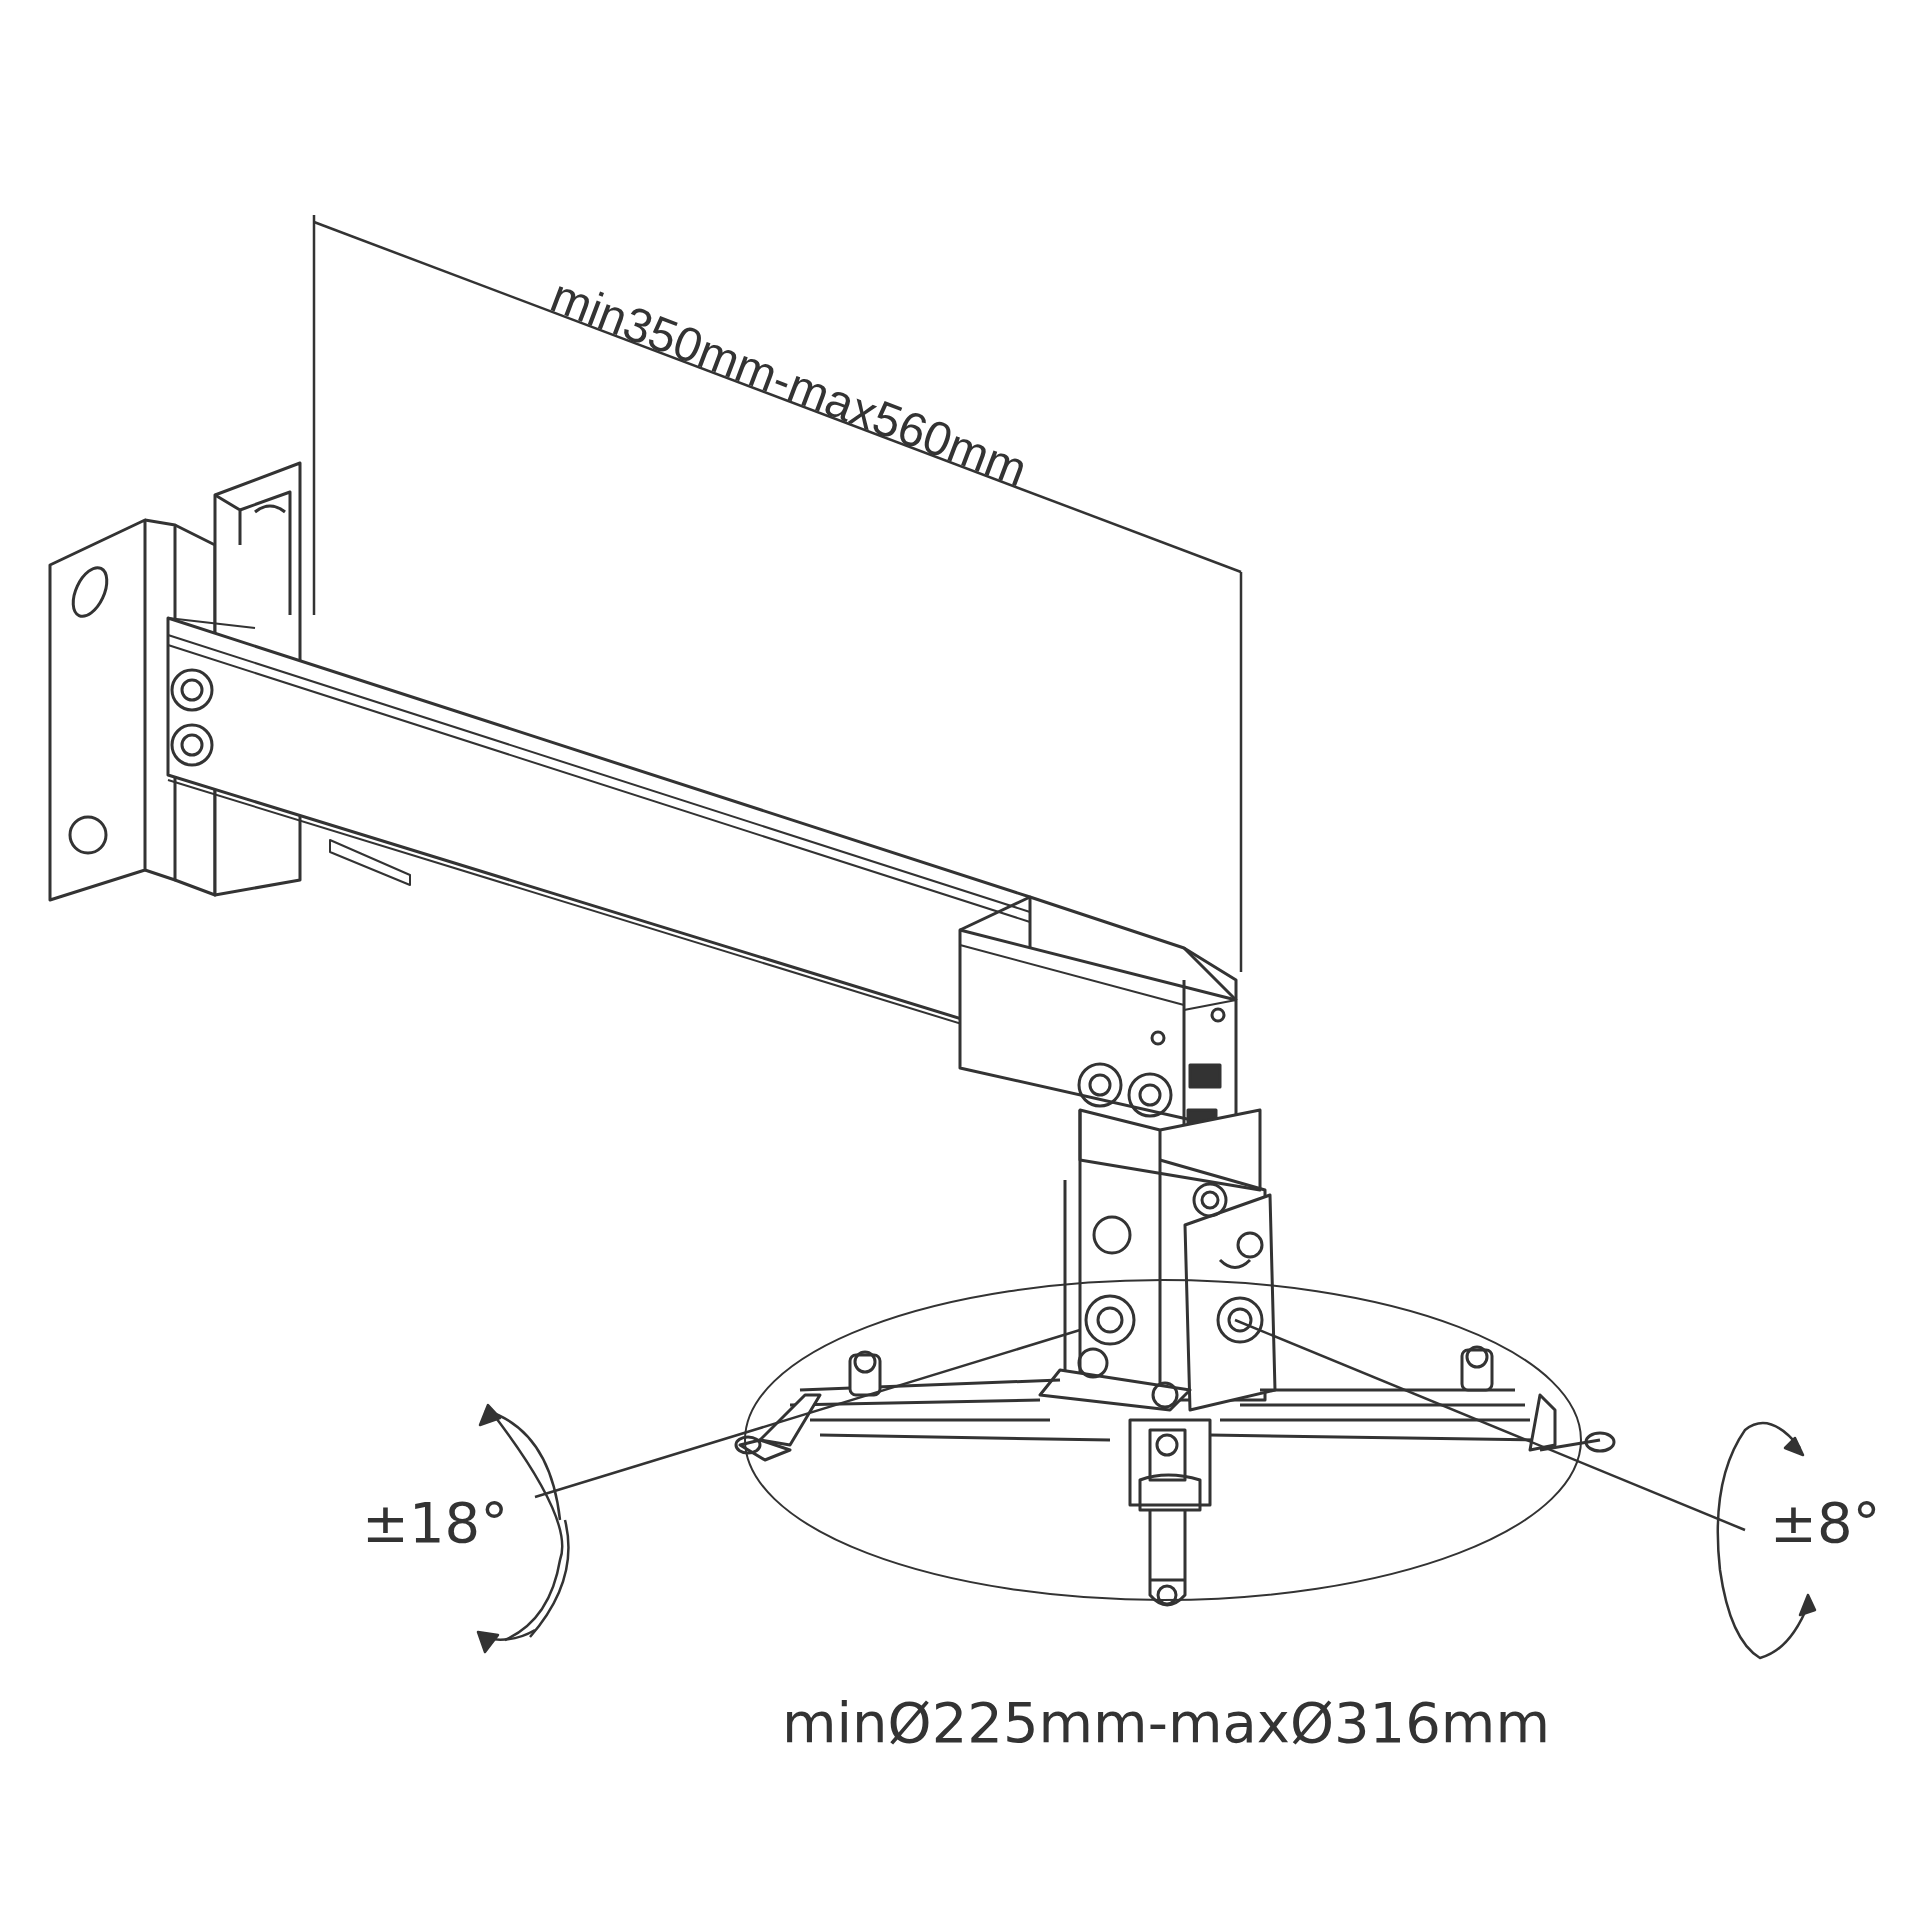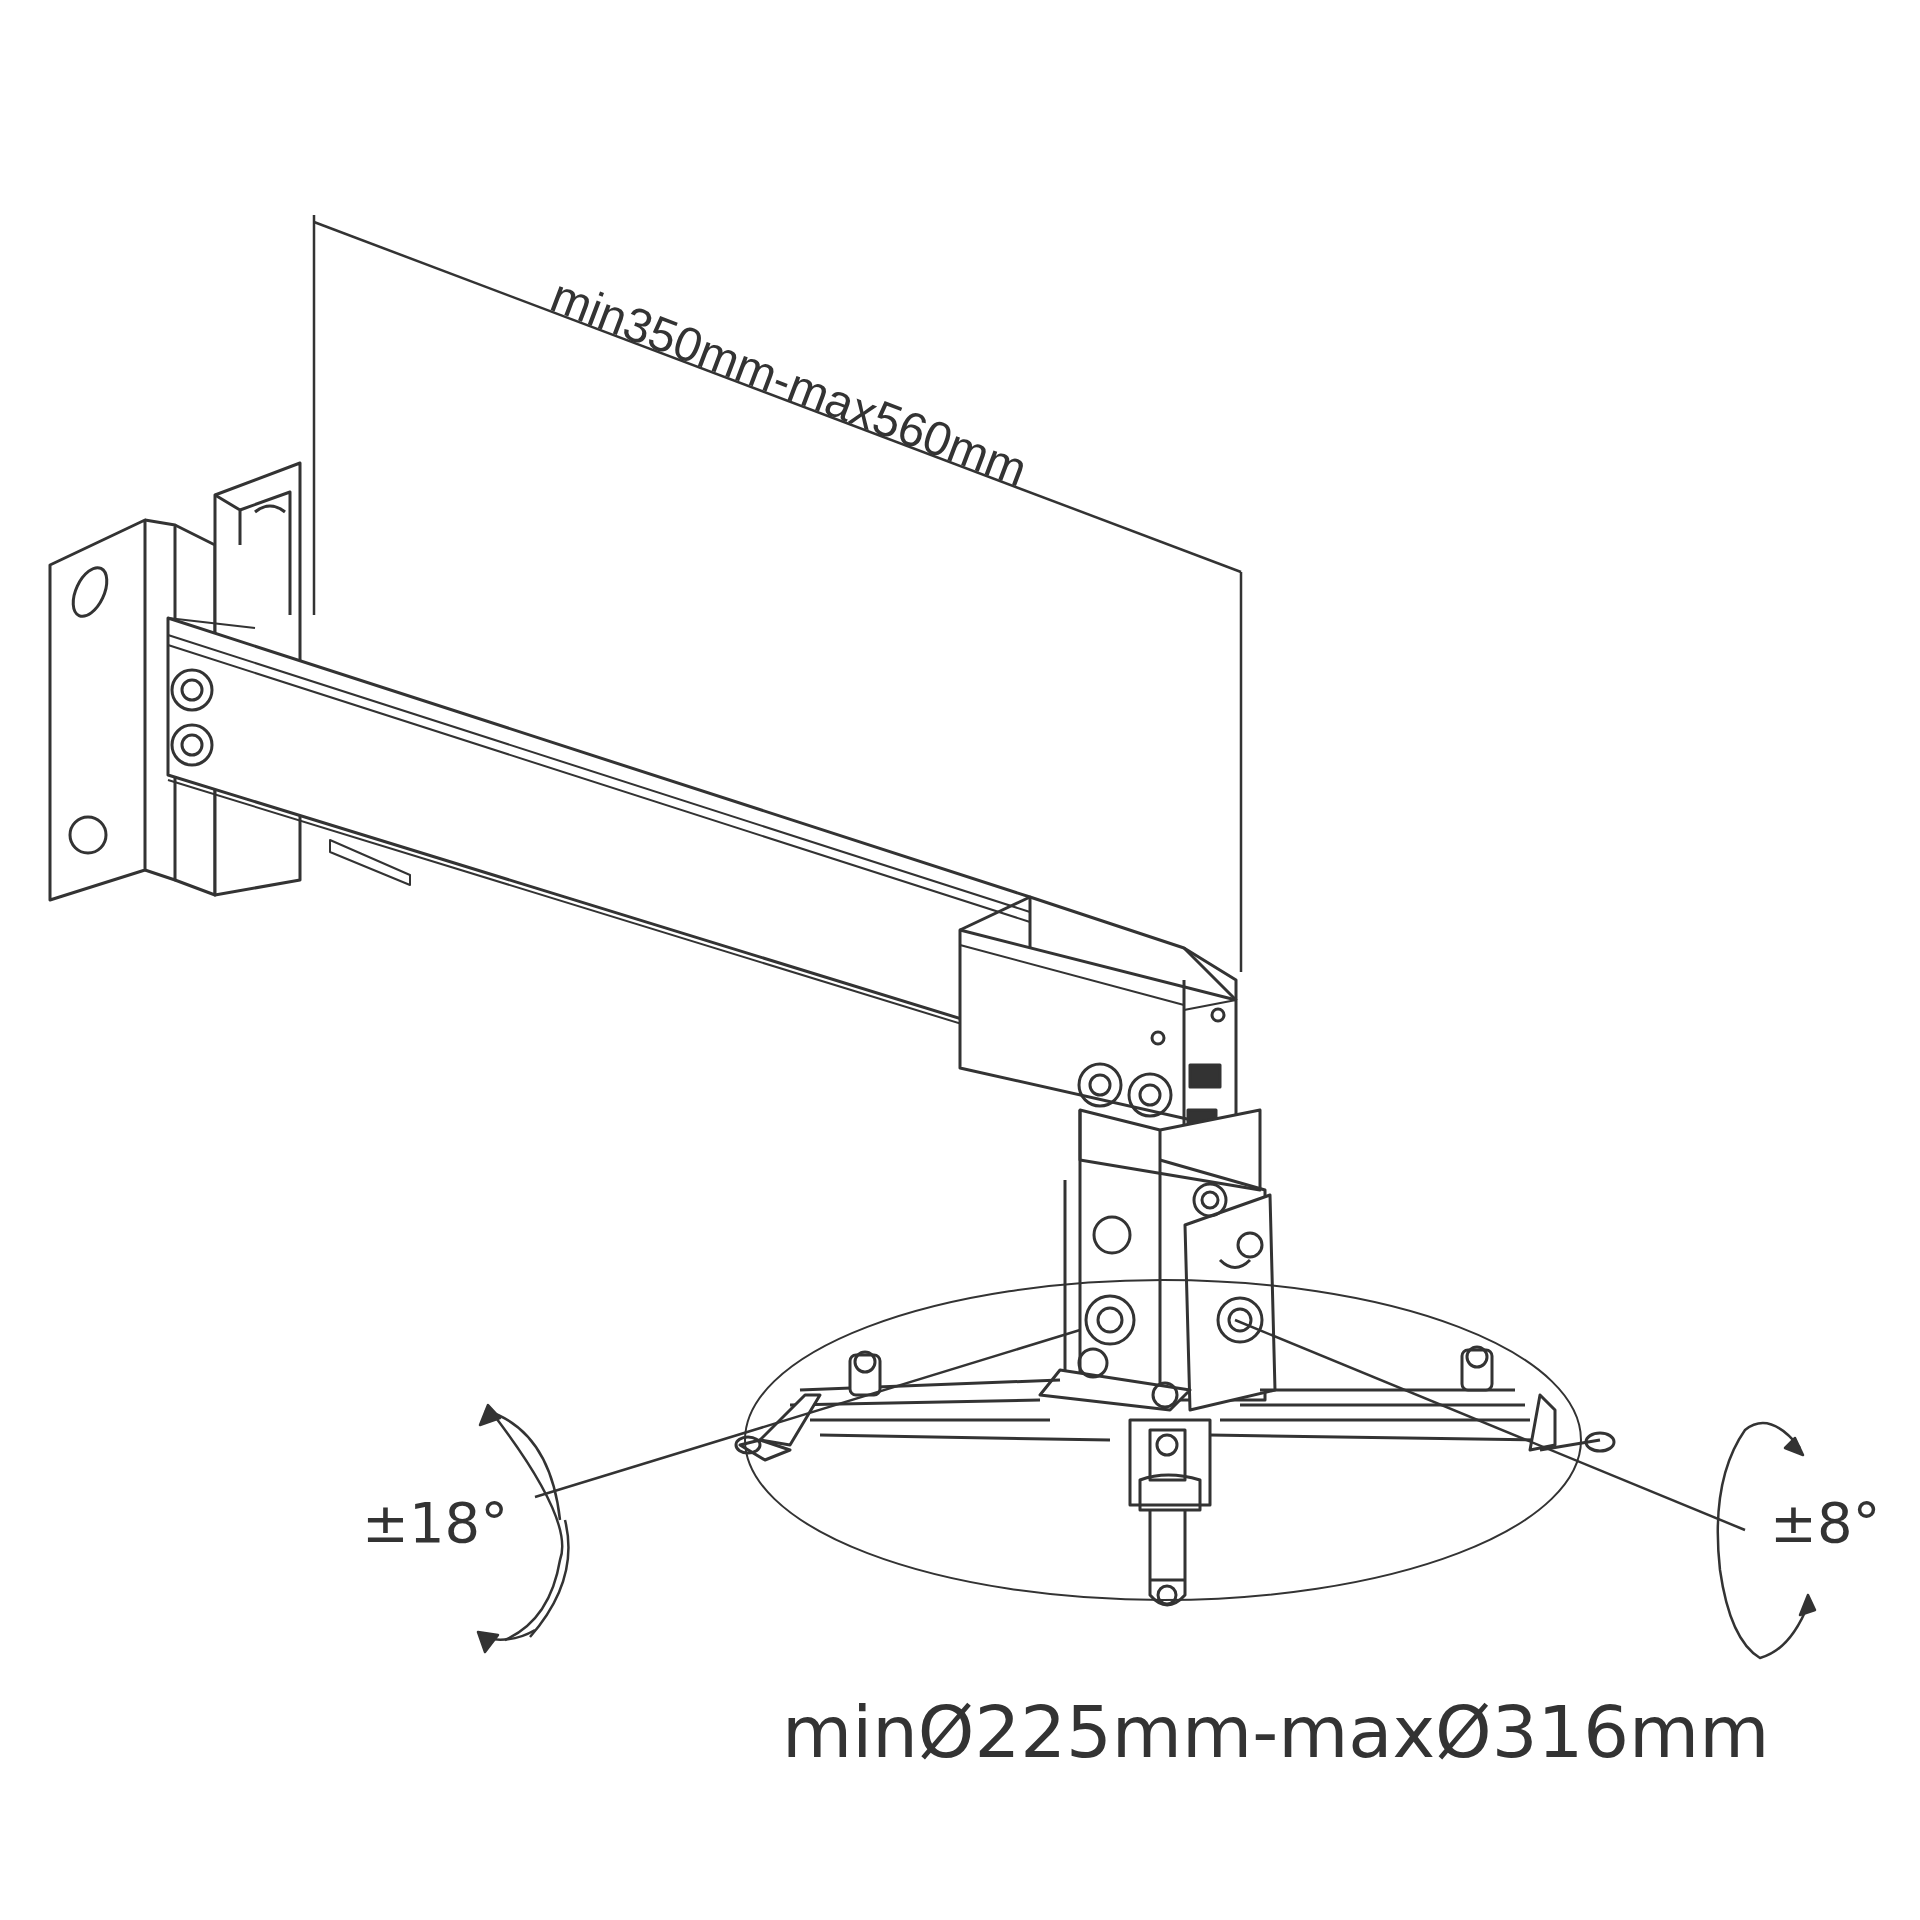--- a/index.html
+++ b/index.html
@@ -1,21 +1,21 @@
 <!DOCTYPE html>
 <html><head>
 <meta charset="utf-8">
 <style>
   html,body{margin:0;padding:0;background:#ffffff;}
   body{width:1920px;height:1920px;position:relative;overflow:hidden;font-family:"Liberation Sans",sans-serif;}
   svg{position:absolute;left:0;top:0;}
   .lbl{position:absolute;color:#333333;white-space:nowrap;}
   .dim-len{font-family:"Liberation Sans",sans-serif;font-size:48px;transform-origin:center center;}
   .angle{font-family:"DejaVu Sans",sans-serif;font-size:56px;}
-  .dim-dia{font-family:"DejaVu Sans",sans-serif;font-size:72px;}
+  .dim-dia{font-family:"DejaVu Sans",sans-serif;font-size:56px;}
 </style>
 </head>
 <body>
 
 <svg width="1920" height="1920" viewBox="0 0 1920 1920" fill="none" stroke="#333" stroke-width="3" stroke-linejoin="round">
 
   <g stroke-width="2.5">
     <line x1="314" y1="215" x2="314" y2="615"></line>
     <line x1="1241" y1="572" x2="1241" y2="972"></line>
     <line x1="314" y1="222" x2="1241" y2="572"></line>

